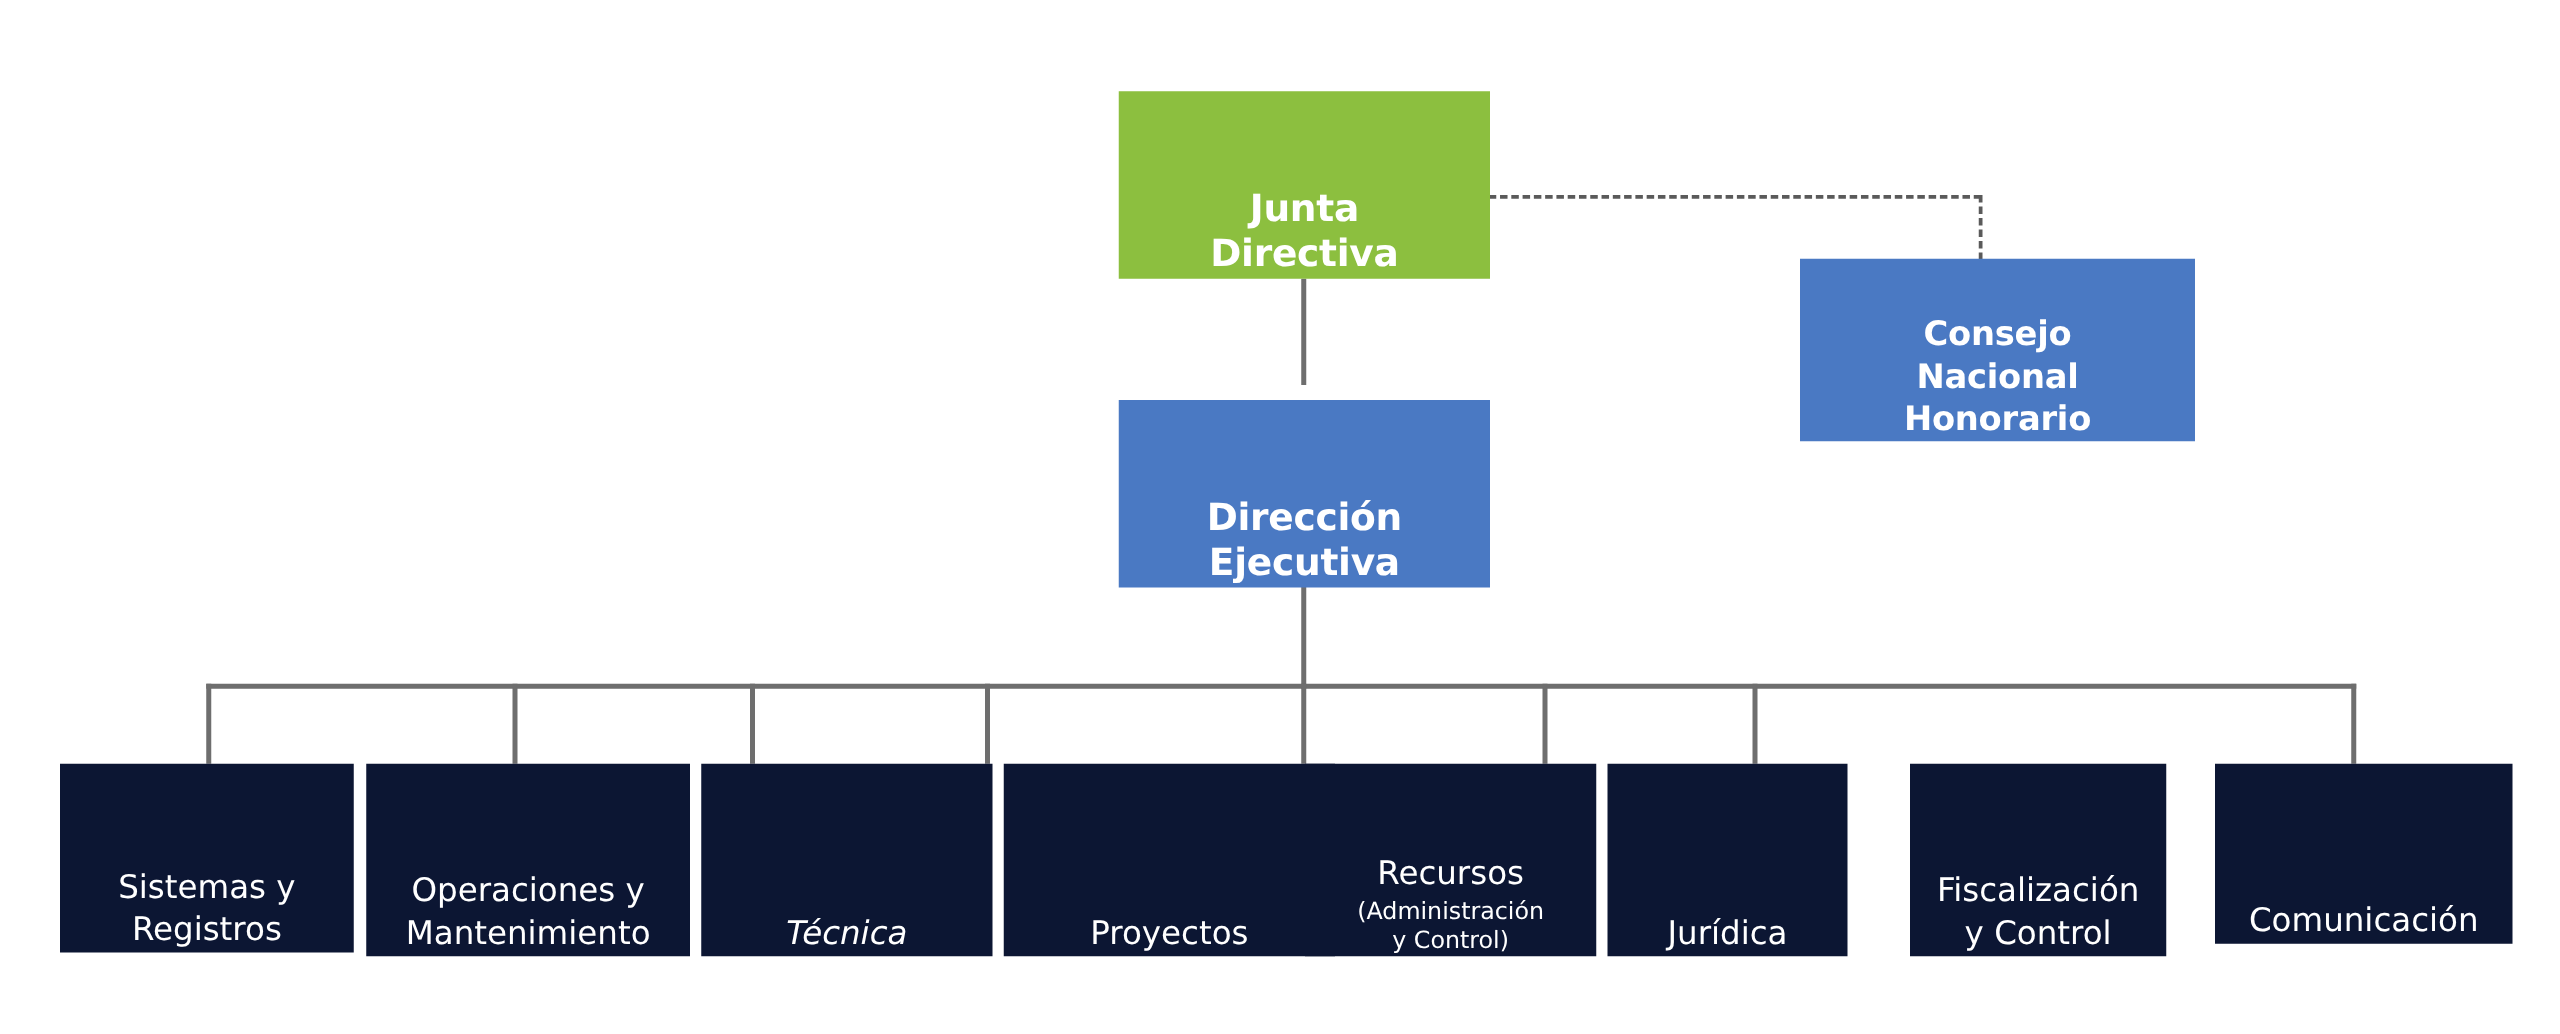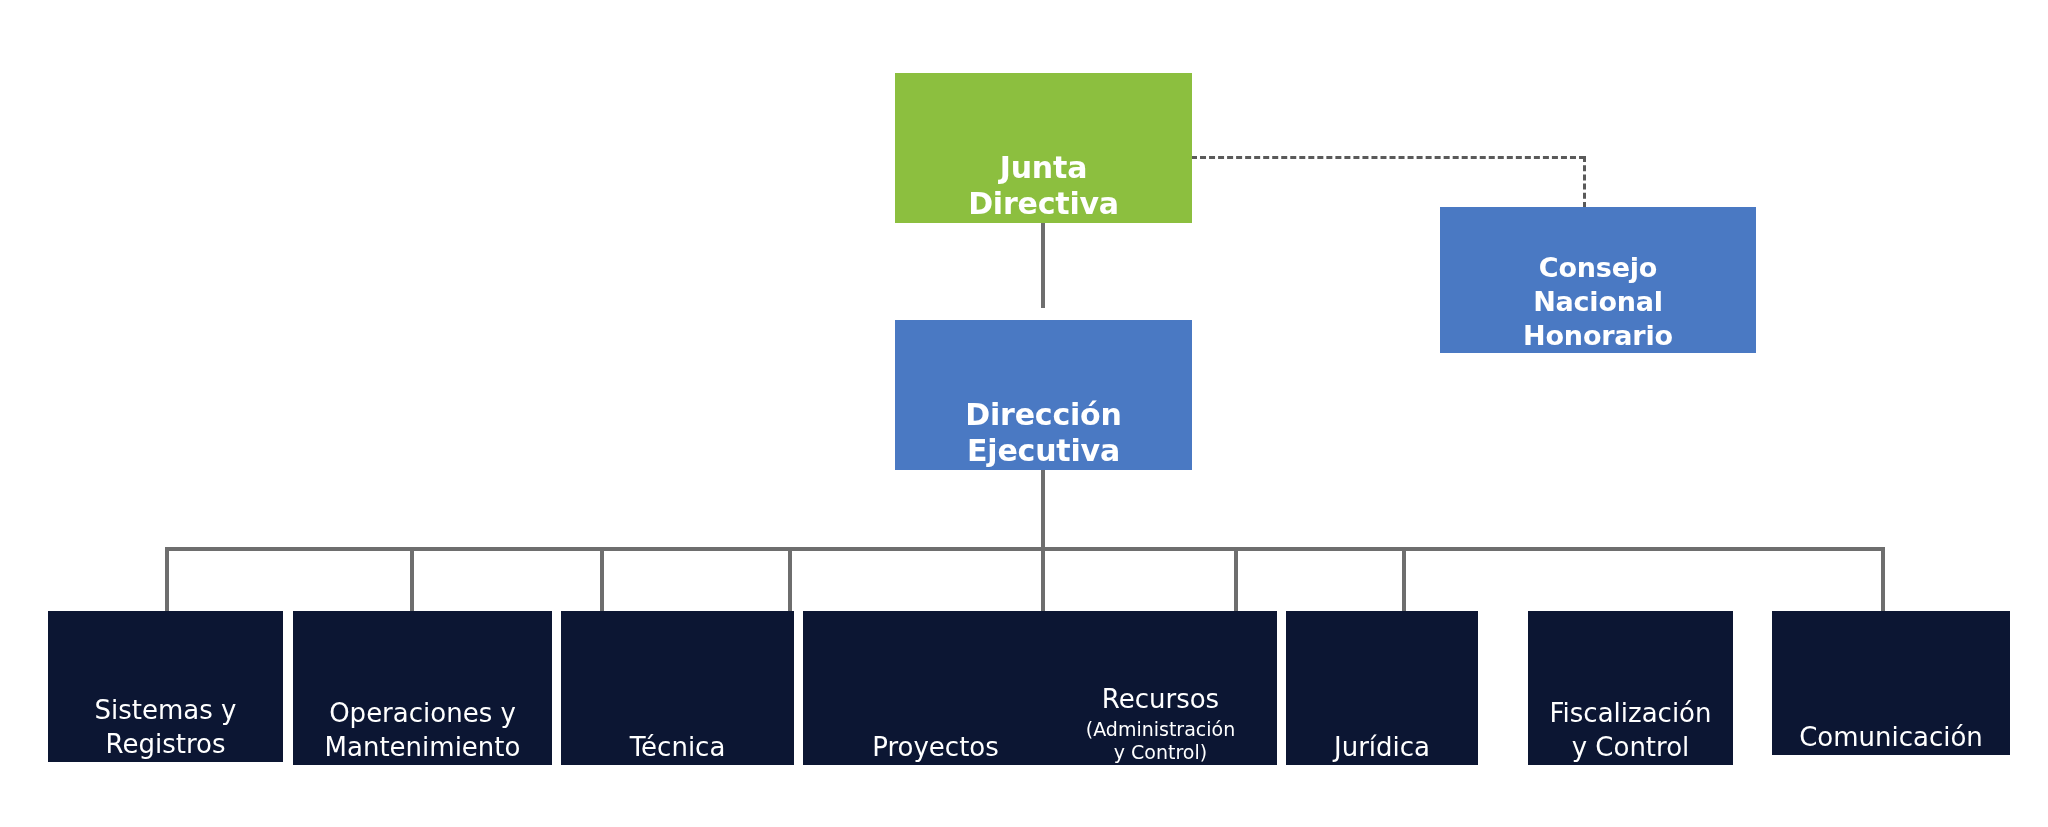--- a/index.html
+++ b/index.html
@@ -137,21 +137,21 @@
   <div class="node level-dept" style="left:48px; top:611px; width:235px; height:151px;">
     <span class="node-title">Sistemas y
 Registros</span>
   </div>
 
   <div class="node level-dept" style="left:293px; top:611px; width:259px; height:154px;">
     <span class="node-title">Operaciones y
 Mantenimiento</span>
   </div>
 
-  <div class="node level-dept" style="left:561px; top:611px; width:233px; height:154px;">
+  <div class="node level-dept" style="left:561px; top:611px; width:233px; height:154px;font-style:italic;">
     <span class="node-title">Técnica</span>
   </div>
 
   <div class="node level-dept" style="left:803px; top:611px; width:265px; height:154px;">
     <span class="node-title">Proyectos</span>
   </div>
 
   <div class="node level-dept" style="left:1044px; top:611px; width:233px; height:154px;">
     <span class="node-title">Recursos</span>
     <span class="node-sub">(Administración

